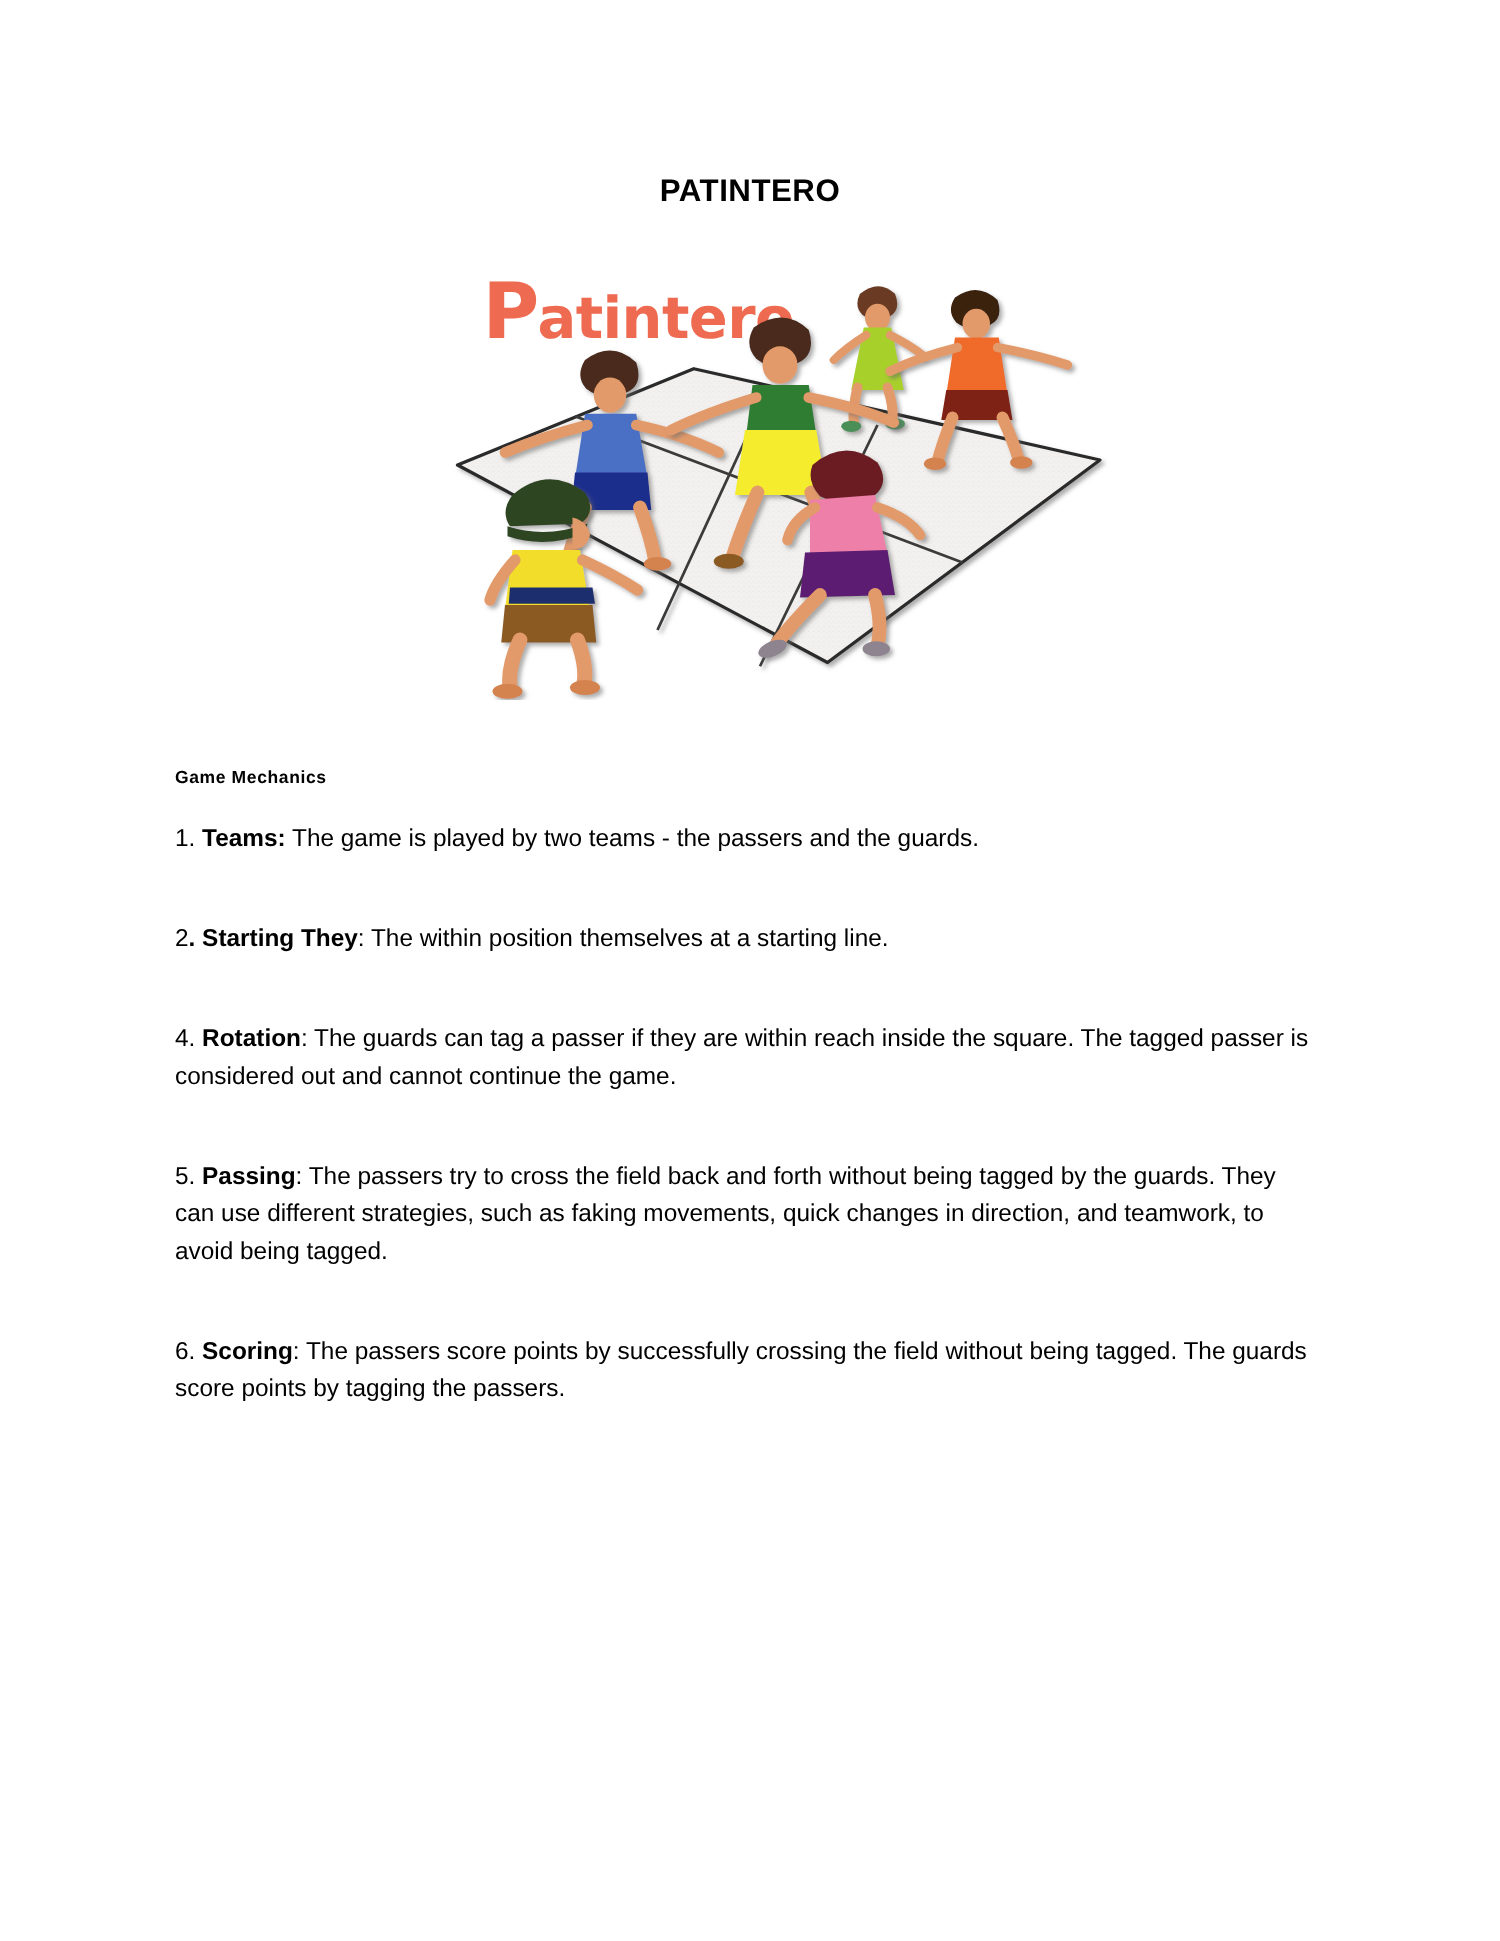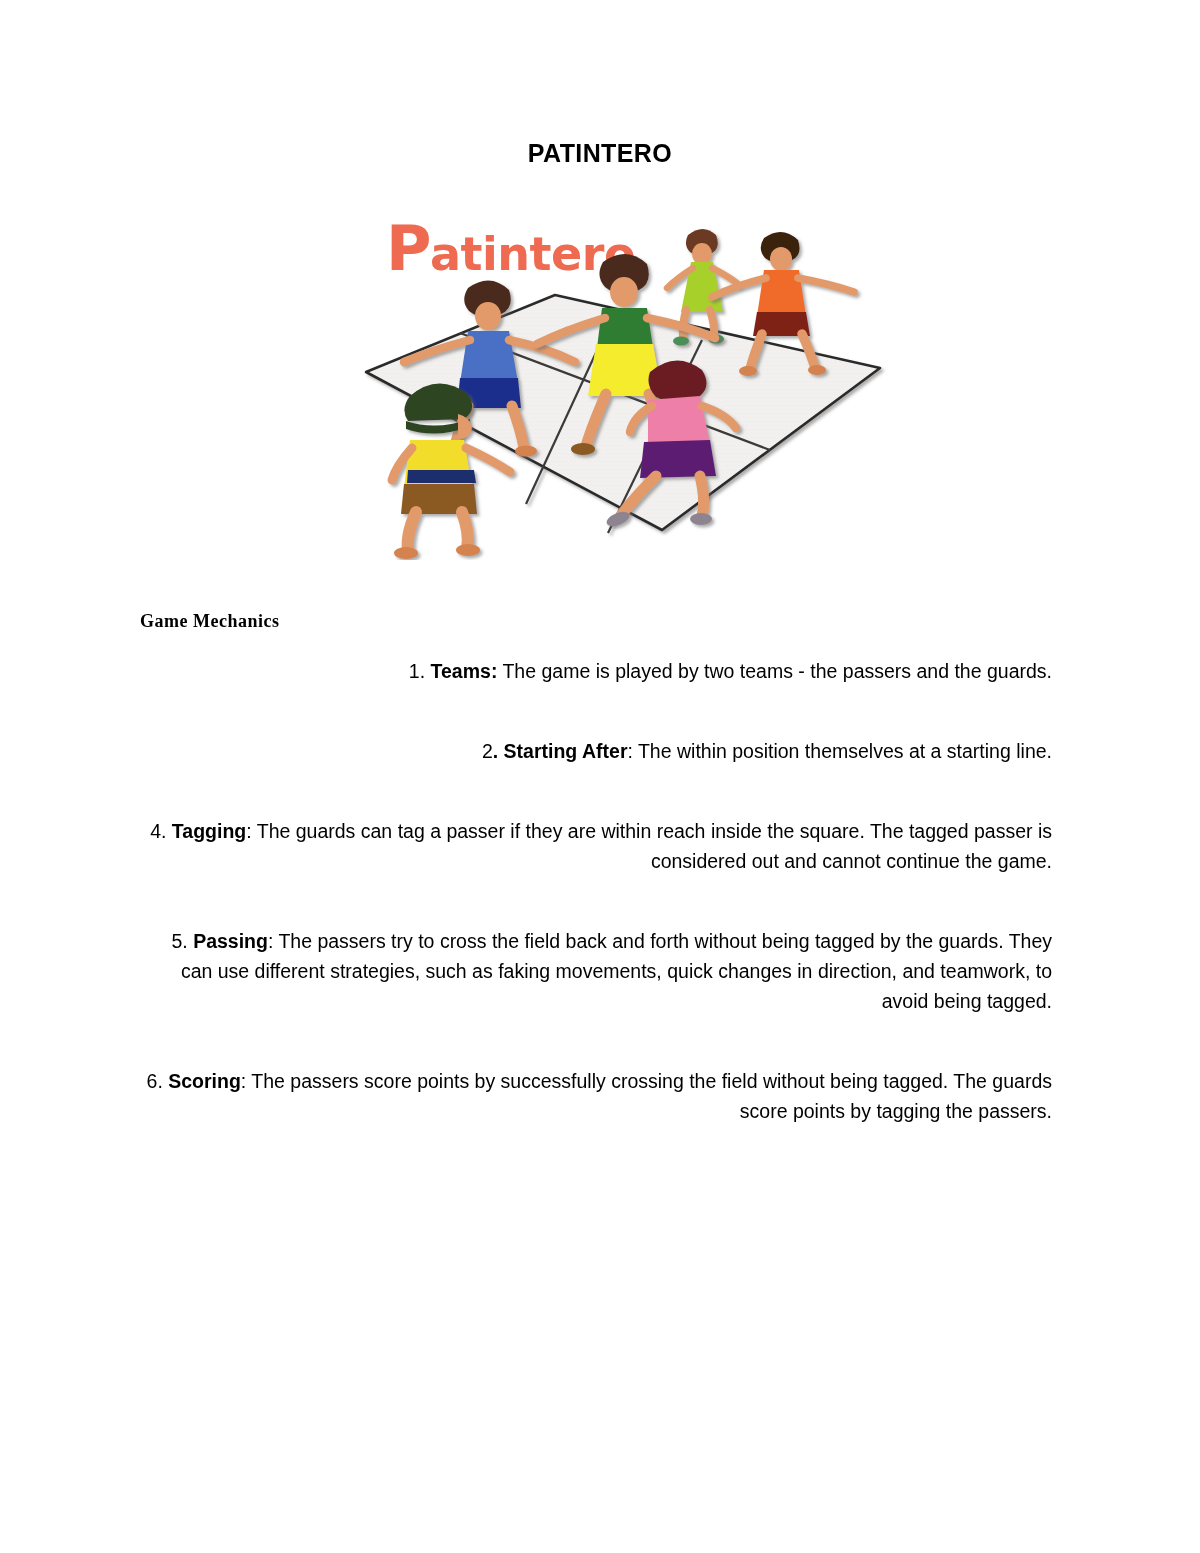--- a/index.html
+++ b/index.html
@@ -49,32 +49,31 @@
   }
 
   
   .content {
     position: absolute;
     left: 140px;
     top: 608px;
     width: 912px;
   }
   .section-heading {
-    font-size: 18px;
+    font-size: 14px;
     font-weight: bold;
     letter-spacing: 0.5px;
     line-height: 26px;
     margin: 0 0 22px 0;
-    font-family: Liberation Serif, serif;
   }
   .mech-item {
     font-size: 19.5px;
     line-height: 30px;
     margin: 0 0 50px 0;
-    text-align: right;
+    text-align: left;
   }
   .mech-item:last-child { margin-bottom: 0; }
   .mech-num { }
   .mech-term { font-weight: bold; }
   .mech-body { }
 </style>
 </head>
 <body>
 
 <div class="page">
@@ -190,27 +189,27 @@
 
   <div class="content">
 
     <div class="section-heading">Game Mechanics</div>
 
     <p class="mech-item">
       <span class="mech-num">1.</span>
       <span class="mech-term">Teams:</span><span class="mech-body"> The game is played by two teams - the passers and the guards.</span>
     </p>
 
-    <p class="mech-item"><span class="mech-num">2</span><span class="mech-term">. Starting After</span><span class="mech-body">: The within position themselves at a starting line.</span>
+    <p class="mech-item"><span class="mech-num">2</span><span class="mech-term">. Starting They</span><span class="mech-body">: The within position themselves at a starting line.</span>
     </p>
 
 
     <p class="mech-item">
       <span class="mech-num">4.</span>
-      <span class="mech-term">Tagging</span><span class="mech-body">: The guards can tag a passer if they are within reach inside the square. The tagged passer is considered out and cannot continue the game.</span>
+      <span class="mech-term">Rotation</span><span class="mech-body">: The guards can tag a passer if they are within reach inside the square. The tagged passer is considered out and cannot continue the game.</span>
     </p>
 
     <p class="mech-item">
       <span class="mech-num">5.</span>
       <span class="mech-term">Passing</span><span class="mech-body">: The passers try to cross the field back and forth without being tagged by the guards. They can use different strategies, such as faking movements, quick changes in direction, and teamwork, to avoid being tagged.</span>
     </p>
 
     <p class="mech-item">
       <span class="mech-num">6.</span>
       <span class="mech-term">Scoring</span><span class="mech-body">: The passers score points by successfully crossing the field without being tagged. The guards score points by tagging the passers.</span>

